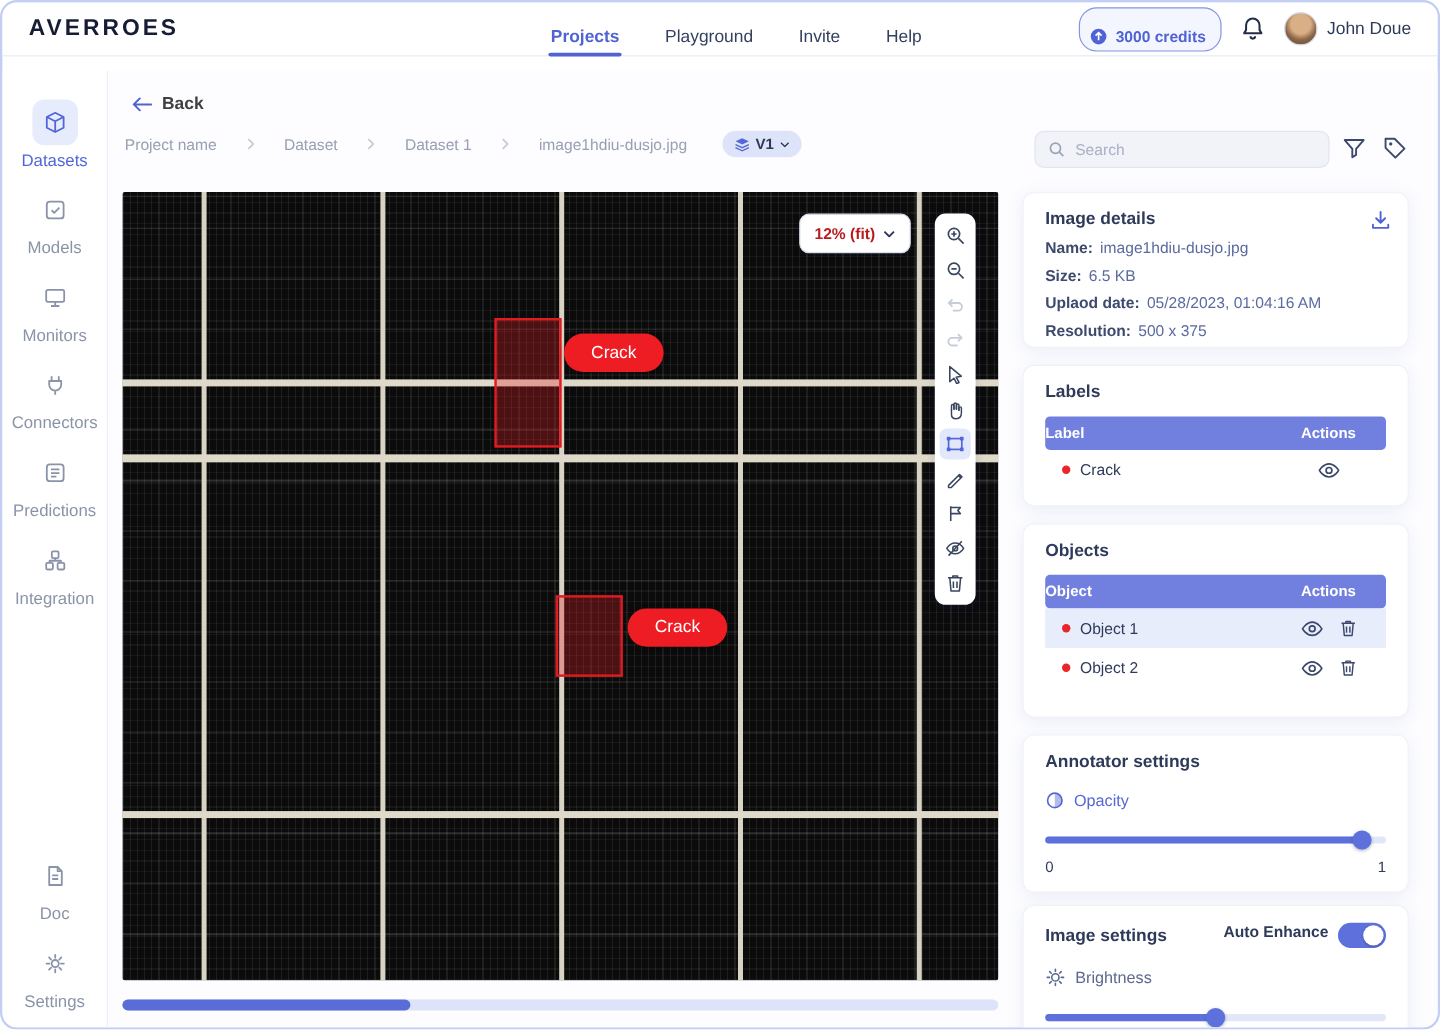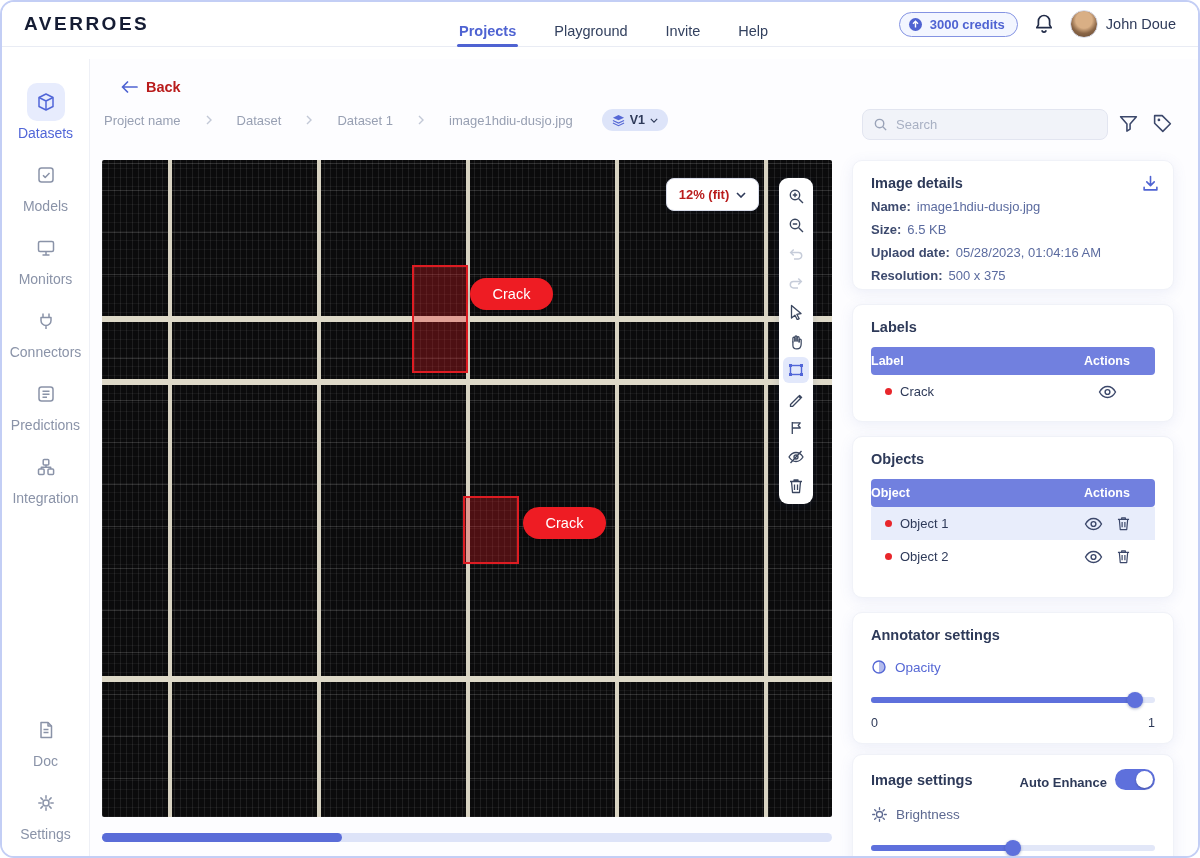--- a/index.html
+++ b/index.html
@@ -15,21 +15,21 @@
     padding: 0 22px; z-index: 20;
   }
   .logo { font-size: 19px; font-weight: 800; letter-spacing: 2.5px; color: #151c33; cursor: pointer; }
   .nav-center { position: absolute; left: 455px; top: 0; height: 57px; display: flex; align-items: center; gap: 34px; }
   .nav-item { font-size: 14.5px; color: #33415f; cursor: pointer; position: relative; padding: 18px 2px; }
   .nav-item.active { color: #4f63d2; font-weight: 600; }
   .nav-item.active::after { content: ""; position: absolute; left: 0; right: 0; bottom: 10px; height: 2.5px; background: #4f63d2; border-radius: 2px; }
   .header-right { margin-left: auto; display: flex; align-items: center; gap: 16px; }
   .credits-pill {
     display: flex; align-items: center; gap: 7px; border: 1.4px solid #8493e2; background: #f3f6ff;
-    color: #4f63d2; font-size: 13px; font-weight: 600; border-radius: 15px; padding: 4px 12px 4px 8px; cursor: pointer;
+    color: #4f63d2; font-size: 13px; font-weight: 600; border-radius: 15px; padding: 16px 12px 4px 8px; cursor: pointer;
   }
   .user-menu { display: flex; align-items: center; gap: 8px; cursor: pointer; }
   .avatar {
     width: 28px; height: 28px; border-radius: 50%;
     background: radial-gradient(circle at 50% 35%, #d9af85 0 38%, #8a6647 62%, #5f452f 100%);
     border: 1px solid #d8dcea;
   }
   .user-name { font-size: 14.5px; color: #2e3a59; }
   
   .sidebar {
@@ -38,21 +38,21 @@
     padding: 24px 0 18px; gap: 15px; z-index: 10;
   }
   .side-item { display: flex; flex-direction: column; align-items: center; gap: 4px; cursor: pointer; color: #8a93a8; width: 72px; }
   .side-item .icon-box { width: 38px; height: 38px; display: flex; align-items: center; justify-content: center; border-radius: 10px; }
   .side-item.active { color: #5166d8; }
   .side-item.active .icon-box { background: #e7ecfd; }
   .side-item .side-label { font-size: 14px; }
   .side-bottom { margin-top: auto; display: flex; flex-direction: column; gap: 15px; align-items: center; }
   
   .main { position: absolute; left: 88px; top: 57px; width: 1112px; height: 801px; background: #fdfdff; overflow: hidden; }
-  .back-row { position: absolute; left: 31px; top: 20px; display: flex; align-items: center; gap: 8px; color: #b91c1c; font-size: 14.5px; font-weight: 600; cursor: pointer; text-align: right; }
+  .back-row { position: absolute; left: 20px; top: 20px; display: flex; align-items: center; gap: 8px; color: #404040; font-size: 14.5px; font-weight: 600; cursor: pointer; text-align: right; }
   .breadcrumb { position: absolute; left: 14px; top: 50px; display: flex; align-items: center; gap: 25px; font-size: 13px; color: #98a0b3; }
   .crumb { cursor: pointer; }
   .version-chip { display: flex; align-items: center; gap: 5px; background: #dde4f9; border-radius: 12px; padding: 4px 10px; color: #2e3a59; font-size: 12.5px; font-weight: 600; cursor: pointer; margin-left: 4px; }
   .search-wrap {
     position: absolute; left: 772px; top: 50px; width: 246px; height: 31px; background: #f1f3f9;
     border: 1px solid #e2e5f0; border-radius: 8px; display: flex; align-items: center; padding: 0 10px; gap: 8px;
   }
   .search-input { border: none; outline: none; background: transparent; font-size: 13px; color: #3c486b; width: 100%; font-family: "Liberation Sans", sans-serif; }
   .search-input::placeholder { color: #a8b0c3; }
   .icon-btn { cursor: pointer; display: inline-flex; align-items: center; justify-content: center; }
@@ -121,21 +121,21 @@
   .card-annotator { top: 553px; height: 132px; }
   .setting-row { display: flex; align-items: center; gap: 8px; margin-top: 16px; font-size: 13.5px; }
   .opacity-label { color: #5668d5; }
   .brightness-label { color: #5c6890; }
   .slider { position: relative; height: 6px; border-radius: 3px; background: #e2e7f8; margin-top: 22px; cursor: pointer; }
   .slider-fill { position: absolute; left: 0; top: 0; height: 6px; border-radius: 3px; background: #5e70dc; }
   .slider-thumb { position: absolute; top: -5px; width: 16px; height: 16px; border-radius: 50%; background: #5e70dc; box-shadow: 0 1px 3px rgba(40,60,120,0.4); cursor: grab; }
   .slider-marks { position: relative; display: flex; justify-content: space-between; font-size: 12.5px; color: #2e3a59; margin-top: 13px; }
   .card-image-settings { top: 695px; height: 126px; }
   .settings-head { display: flex; align-items: center; }
-  .enhance-group { margin-left: auto; display: flex; align-items: flex-end; gap: 8px; }
+  .enhance-group { margin-left: auto; display: flex; align-items: flex-start; gap: 8px; }
   .enhance-label { font-size: 13px; font-weight: 600; color: #2e3a59; }
   .toggle { width: 40px; height: 21px; border-radius: 11px; background: #5e70dc; position: relative; cursor: pointer; }
   .toggle-knob { position: absolute; right: 2px; top: 2px; width: 17px; height: 17px; border-radius: 50%; background: #fff; box-shadow: 0 1px 2px rgba(0,0,0,0.25); }
   svg { display: block; }
 </style>
 </head>
 <body>
 
 <div class="frame">
 

